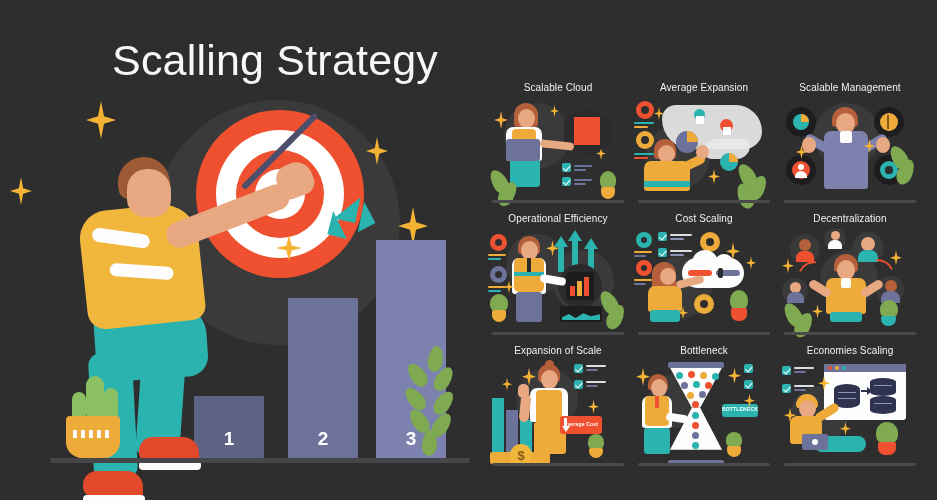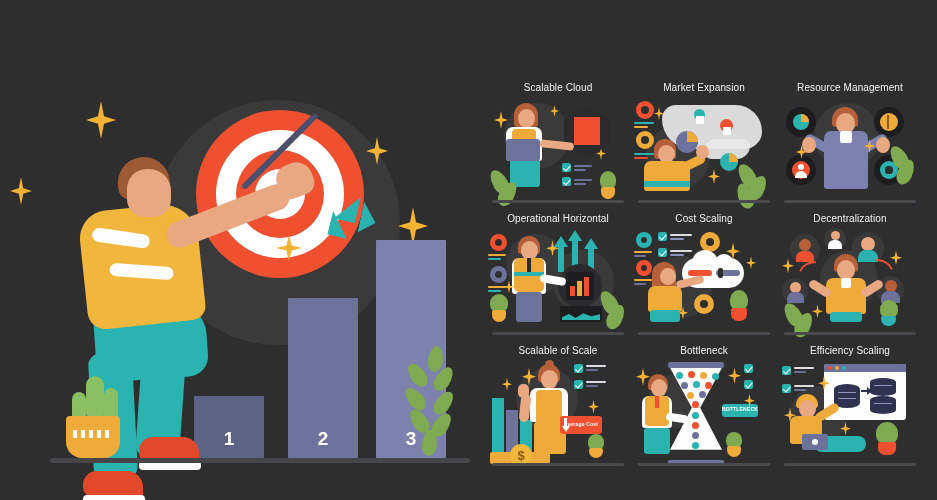--- a/index.html
+++ b/index.html
@@ -248,20 +248,21 @@
     transform:translateX(-50%);
     border-style:solid; border-width:8px 4px 0 4px;
   }
 </style>
 </head>
 <body>
 
 <div id="root">
 
   <section class="hero">
+    <h1 class="hero-title">Scalling Strategy</h1>
 
     <div class="hero-stage">
       <div class="stage-disc"></div>
 
       <div class="target">
         <div class="ring r1"></div>
         <div class="ring r2"></div>
         <div class="ring r3"></div>
         <div class="ring r4"></div>
         <div class="ring r5"></div>
@@ -358,21 +359,21 @@
         </div>
         <div class="plant-top" style="left:112px;top:74px;width:16px;height:18px;"></div>
         <div class="plant-pot" style="left:113px;top:90px;width:14px;height:12px;"></div>
         <div class="leaf" style="position:absolute;left:4px;top:72px;transform:rotate(-30deg);"></div>
         <div class="leaf" style="position:absolute;left:12px;top:84px;transform:rotate(30deg);"></div>
         <div class="base-line"></div>
       </div>
     </div>
 
     <div class="cell">
-      <div class="cell-title">Market Expansion</div>
+      <div class="cell-title">Average Expansion</div>
       <div class="scene">
         <div class="blob" style="left:12px;top:28px;width:64px;height:64px;"></div>
 
         <div class="donut" style="left:2px;top:4px;width:18px;height:18px;background:#ef5130;">
           <i style="position:absolute;inset:5px;background:#2e2e2e;border-radius:50%;"></i>
         </div>
         <div class="donut" style="left:2px;top:34px;width:18px;height:18px;background:#efab3a;">
           <i style="position:absolute;inset:5px;background:#2e2e2e;border-radius:50%;"></i>
         </div>
         <i class="line-s" style="position:absolute;left:0;top:25px;width:20px;background:#2bb3b0;"></i>
@@ -402,21 +403,21 @@
         <div class="spark" style="left:74px;top:72px;width:12px;height:15px;"></div>
         <div class="spark" style="left:20px;top:10px;width:10px;height:13px;"></div>
         <div class="leaf" style="position:absolute;left:106px;top:66px;transform:rotate(-30deg);"></div>
         <div class="leaf" style="position:absolute;left:116px;top:78px;transform:rotate(26deg);"></div>
         <div class="leaf" style="position:absolute;left:104px;top:86px;transform:rotate(-20deg);"></div>
         <div class="base-line"></div>
       </div>
     </div>
 
     <div class="cell">
-      <div class="cell-title">Resource Management</div>
+      <div class="cell-title">Scalable Management</div>
       <div class="scene">
         <div class="blob" style="left:34px;top:6px;width:66px;height:66px;"></div>
 
         <div class="icon-circle" style="left:6px;top:10px;width:30px;height:30px;">
           <i style="position:absolute;left:7px;top:7px;width:16px;height:16px;border-radius:50%;background:#2bb3b0;"></i>
           <i style="position:absolute;left:15px;top:7px;width:8px;height:8px;background:#efab3a;border-top-right-radius:8px;"></i>
         </div>
         <div class="icon-circle" style="left:94px;top:10px;width:30px;height:30px;">
           <i style="position:absolute;left:6px;top:6px;width:18px;height:18px;border-radius:50%;background:#efab3a;"></i>
           <i style="position:absolute;left:13px;top:8px;width:2px;height:14px;background:#8a5a14;"></i>
@@ -440,21 +441,21 @@
         <div class="f-head" style="left:96px;top:40px;width:14px;height:16px;background:#e8a882;"></div>
         <div class="spark" style="left:16px;top:48px;width:11px;height:14px;"></div>
         <div class="spark" style="left:84px;top:42px;width:11px;height:14px;"></div>
         <div class="leaf" style="position:absolute;left:112px;top:48px;transform:rotate(-30deg);"></div>
         <div class="leaf" style="position:absolute;left:118px;top:62px;transform:rotate(24deg);"></div>
         <div class="base-line"></div>
       </div>
     </div>
 
     <div class="cell">
-      <div class="cell-title">Operational Horizontal</div>
+      <div class="cell-title">Operational Efficiency</div>
       <div class="scene">
         <div class="blob" style="left:18px;top:6px;width:60px;height:60px;"></div>
         <div class="blob" style="left:64px;top:22px;width:62px;height:62px;"></div>
         <div class="donut" style="left:2px;top:6px;width:17px;height:17px;background:#ef5130;">
           <i style="position:absolute;inset:5px;background:#2e2e2e;border-radius:50%;"></i>
         </div>
         <div class="donut" style="left:2px;top:38px;width:17px;height:17px;background:#6d729a;">
           <i style="position:absolute;inset:5px;background:#2e2e2e;border-radius:50%;"></i>
         </div>
         <i class="line-s" style="position:absolute;left:0;top:26px;width:18px;background:#efab3a;"></i>
@@ -592,21 +593,21 @@
         <div class="spark" style="left:32px;top:76px;width:11px;height:14px;"></div>
         <div class="plant-top" style="left:100px;top:72px;width:18px;height:18px;"></div>
         <div class="plant-pot" style="left:101px;top:88px;width:15px;height:10px;background:#2bb3b0;"></div>
         <div class="leaf" style="position:absolute;left:6px;top:74px;transform:rotate(-30deg);"></div>
         <div class="leaf" style="position:absolute;left:16px;top:84px;transform:rotate(26deg);"></div>
         <div class="base-line"></div>
       </div>
     </div>
 
     <div class="cell">
-      <div class="cell-title">Scalable of Scale</div>
+      <div class="cell-title">Expansion of Scale</div>
       <div class="scene">
         <div class="blob" style="left:28px;top:8px;width:62px;height:62px;"></div>
 
         <div style="position:absolute;left:4px;bottom:14px;width:12px;height:56px;background:#2bb3b0;"></div>
         <div style="position:absolute;left:18px;bottom:14px;width:12px;height:44px;background:#6d729a;"></div>
         <div style="position:absolute;left:32px;bottom:14px;width:12px;height:34px;background:#2bb3b0;"></div>
         <div style="position:absolute;left:46px;bottom:14px;width:12px;height:26px;background:#2bb3b0;"></div>
         <div style="position:absolute;left:2px;bottom:4px;width:60px;height:12px;background:#efab3a;border-radius:2px;"></div>
         <div class="coin" style="left:22px;bottom:2px;width:22px;height:22px;font-size:13px;">$</div>
 
@@ -690,21 +691,21 @@
         <div class="spark" style="left:2px;top:8px;width:14px;height:18px;"></div>
         <div class="spark" style="left:94px;top:8px;width:13px;height:16px;"></div>
         <div class="spark" style="left:110px;top:34px;width:11px;height:14px;"></div>
         <div class="plant-top" style="left:92px;top:72px;width:16px;height:16px;"></div>
         <div class="plant-pot" style="left:93px;top:86px;width:14px;height:11px;"></div>
         <div class="base-line"></div>
       </div>
     </div>
 
     <div class="cell">
-      <div class="cell-title">Efficiency Scaling</div>
+      <div class="cell-title">Economies Scaling</div>
       <div class="scene">
         <div class="blob" style="left:10px;top:26px;width:58px;height:58px;"></div>
 
         <div class="window" style="left:44px;top:4px;width:82px;height:56px;">
           <div class="window-bar">
             <i class="dot" style="background:#ef5130;"></i>
             <i class="dot" style="background:#efab3a;"></i>
             <i class="dot" style="background:#2bb3b0;"></i>
           </div>
           <div class="db" style="left:10px;top:20px;width:26px;height:24px;">

